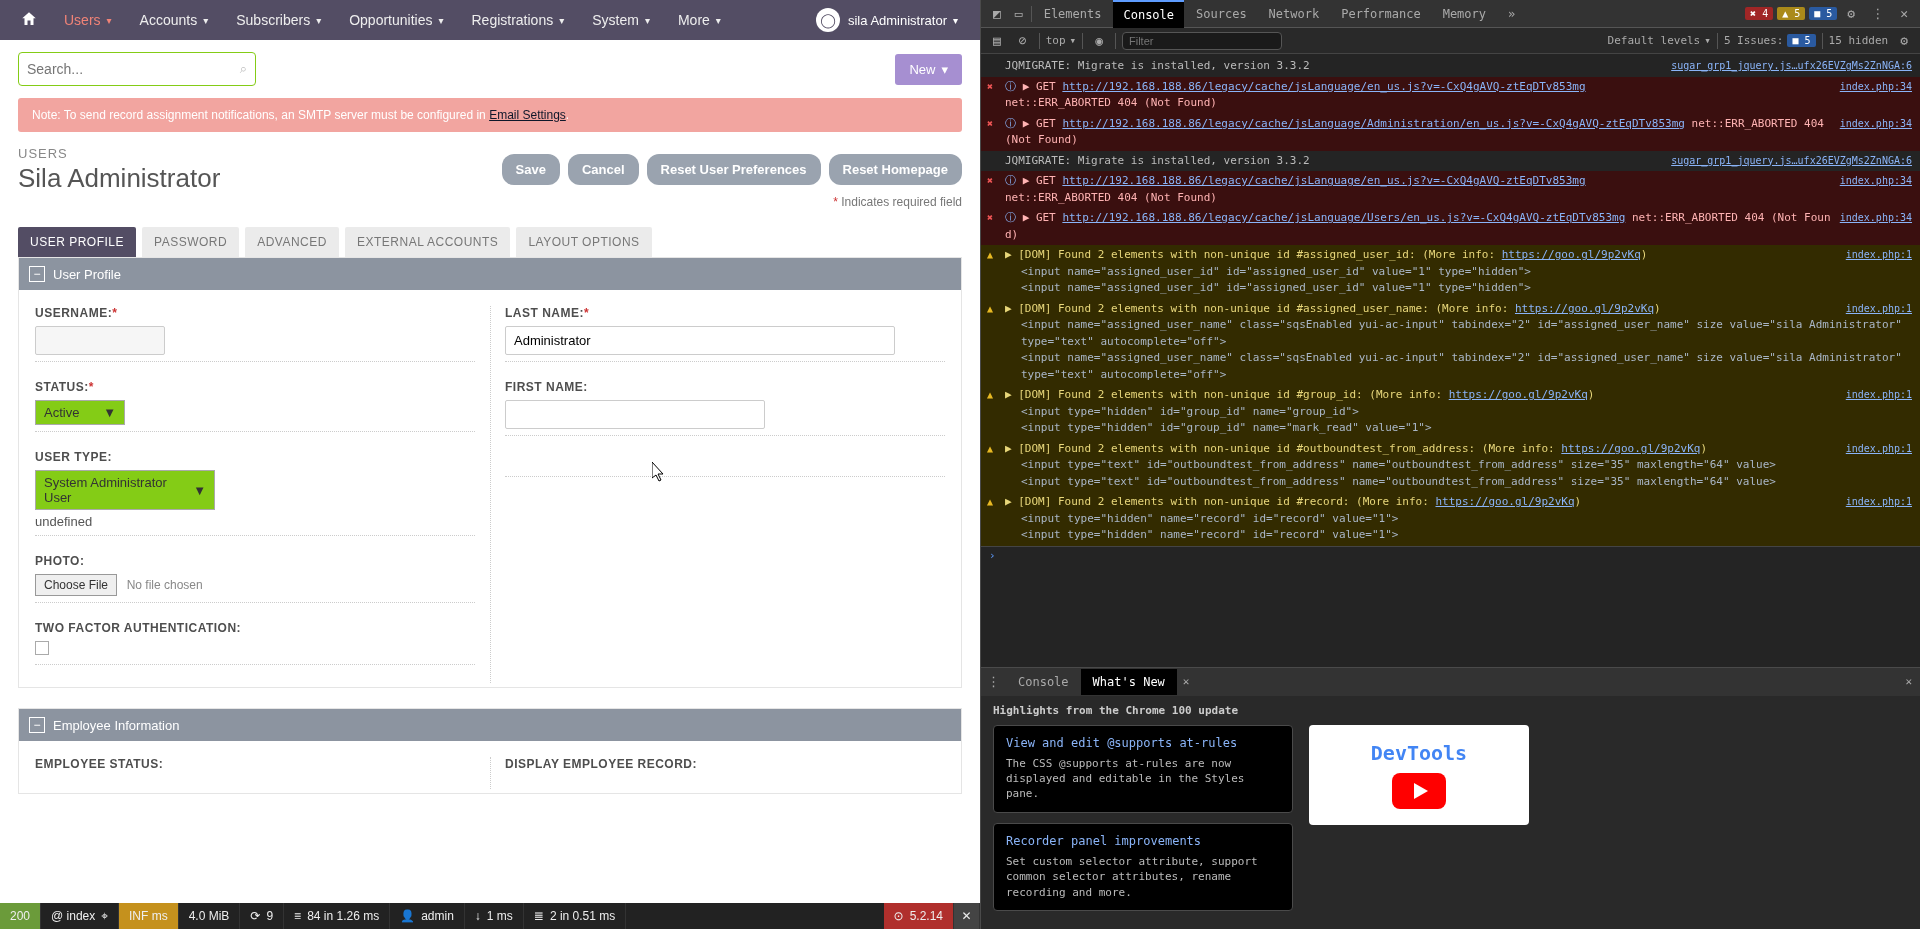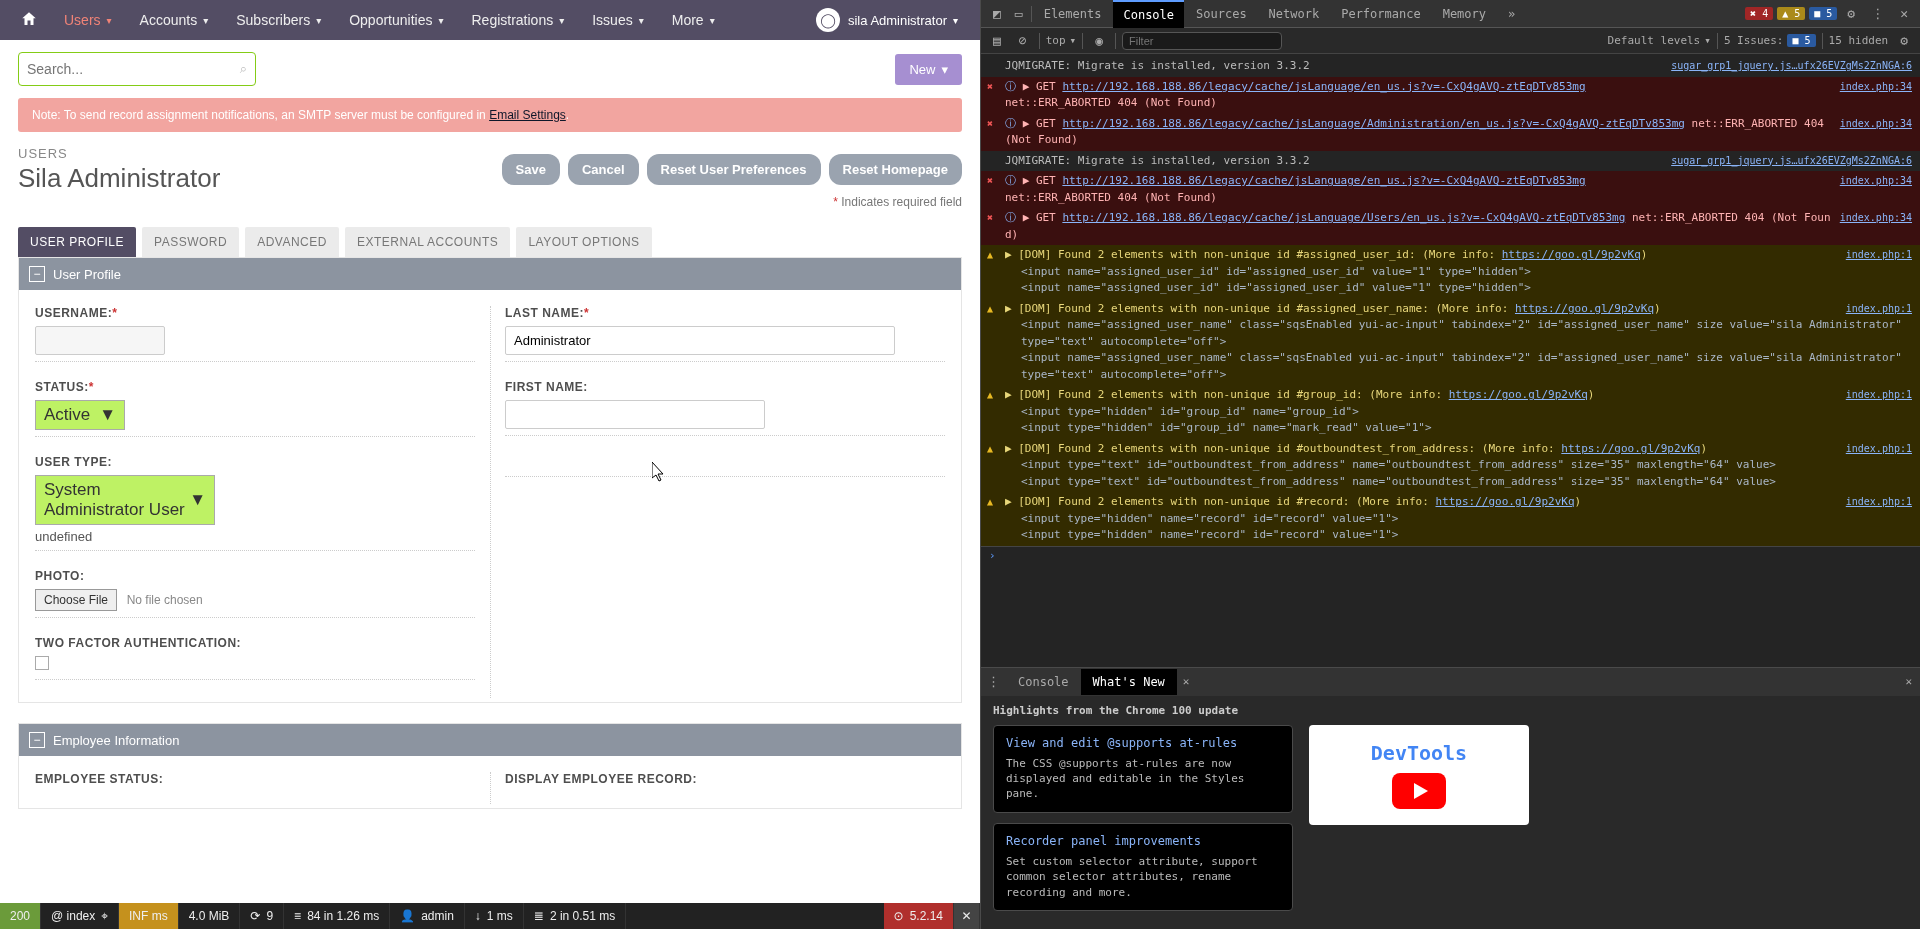--- a/index.html
+++ b/index.html
@@ -47,21 +47,21 @@
 .collapse-icon { width: 16px; height: 16px; border: 1px solid #fff; display: flex; align-items: center; justify-content: center; font-size: 12px; }
 .panel-body { padding: 16px 16px 4px; background: #fff; }
 .two-col { display: grid; grid-template-columns: 1fr 1fr; gap: 0 30px; position: relative; }
 .two-col::before { content:''; position:absolute; top:0; bottom:0; left:50%; border-left:1px dotted #ccc; }
 .field { margin-bottom: 18px; }
 .field-label { font-weight: bold; font-size: 12px; color: #4e4e4e; letter-spacing: .5px; margin-bottom: 6px; display:block; }
 .ast { color: #c33; }
 .field input[type=text] { border: 1px solid #ccc; background: #f6f6f6; border-radius: 2px; padding: 6px 8px; width: 130px; font-size: 13px; }
 .field.wide input[type=text] { width: 260px; background:#fff; }
 .field.full input[type=text] { width: 390px; background:#fff; }
-.select { border: 1px solid #aaa; padding: 4px 8px; width: 90px; display: flex; justify-content: space-between; align-items: center; background: #bef264; font-size:17px; }
+.select { border: 1px solid #aaa; padding: 4px 8px; width: 90px; display: flex; justify-content: space-between; align-items: center; background: #84cc16; font-size:13px; }
 .select.wide { width: 180px; }
 .undef { color:#555; font-size:13px; margin-top:4px; }
 .filebtn { border:1px solid #999; background:#efefef; padding:3px 8px; font-size:12px; display:inline-block; }
 .nofil { color:#888; font-size:12px; margin-left:6px; }
 .chk { width:14px; height:14px; border:1px solid #aaa; display:inline-block; }
 .dotline { border:none; border-top:1px dotted #ccc; margin-top: 6px; }
 
 
 .panel-gap { height: 20px; }
 
@@ -147,21 +147,21 @@
       </div>
     <div class="nav-item">
         <span>Opportunities</span>
         <span class="caret">▾</span>
       </div>
     <div class="nav-item">
         <span>Registrations</span>
         <span class="caret">▾</span>
       </div>
     <div class="nav-item">
-        <span>Issues</span>
+        <span>System</span>
         <span class="caret">▾</span>
       </div>
     <div class="nav-item">
         <span>More</span>
         <span class="caret">▾</span>
       </div>
     <div class="user-area">
       <span class="avatar">◯</span>
       <span>sila Administrator</span>
       <span class="caret">▾</span>

